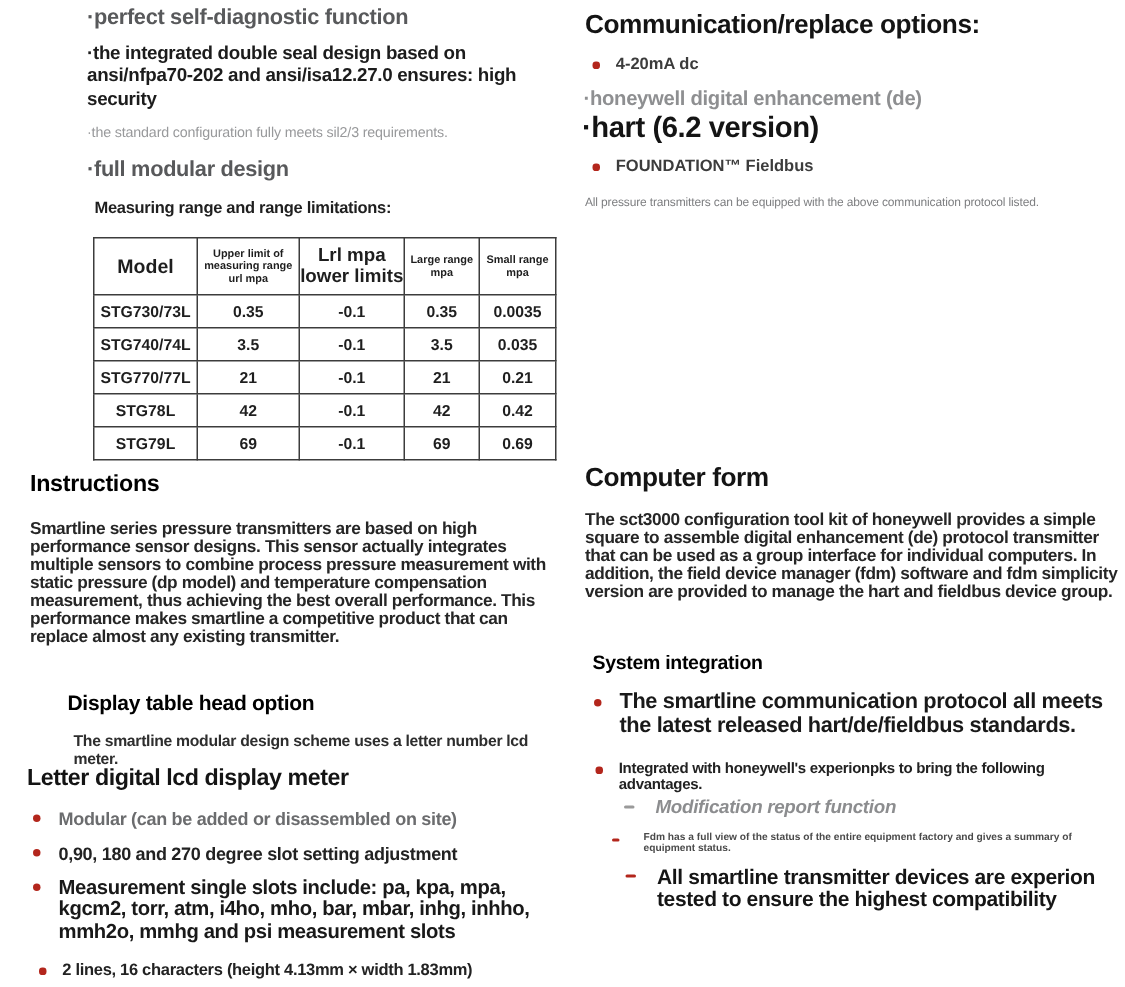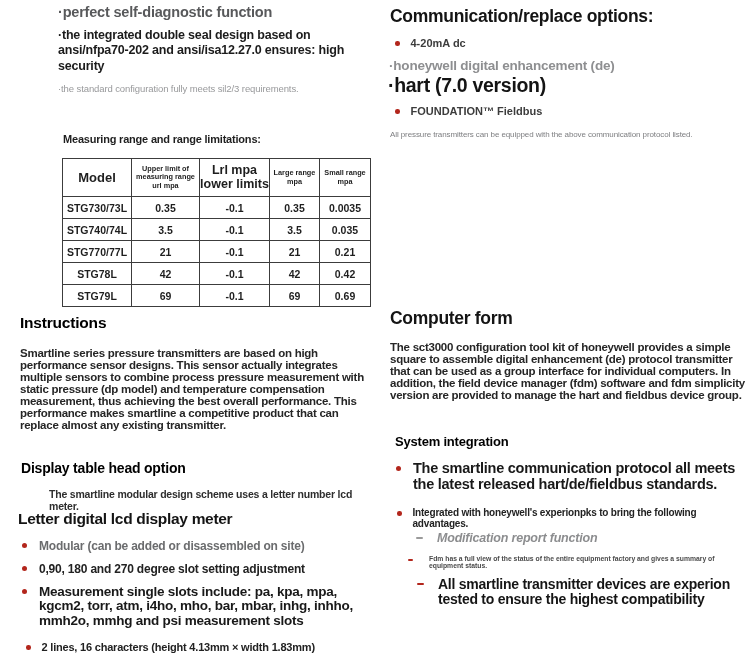--- a/index.html
+++ b/index.html
@@ -62,20 +62,21 @@
 </style>
 </head>
 <body>
 
 <div class="page">
 
   <div class="blk" style="top:3px;left:58px;width:308px;">
     <div class="feat-large">·perfect self-diagnostic function</div>
     <div class="feat-dark">·the integrated double seal design based on ansi/nfpa70-202 and ansi/isa12.27.0 ensures: high security</div>
     <div class="feat-tiny">·the standard configuration fully meets sil2/3 requirements.</div>
+    <div class="feat-large feat-gap">·full modular design</div>
   </div>
 
   <div class="blk tbl-caption" style="top:133px;left:63px;">Measuring range and range limitations:</div>
 
   <div class="blk" style="top:158px;left:62px;">
     <table class="range">
       <colgroup>
         <col style="width:69px">
           <col style="width:68px">
           <col style="width:70px">
@@ -126,21 +127,21 @@
         <td>0.69</td>
       </tr>
     </tbody>
       </table>
   </div>
 
   <div class="blk red-heading h-instructions" style="top:314px;left:20px;">Instructions</div>
 
   <div class="blk para" style="top:347px;left:20px;width:350px;">Smartline series pressure transmitters are based on high performance sensor designs. This sensor actually integrates multiple sensors to combine process pressure measurement with static pressure (dp model) and temperature compensation measurement, thus achieving the best overall performance. This performance makes smartline a competitive product that can replace almost any existing transmitter.</div>
 
-  <div class="blk red-heading h-display" style="top:460px;left:21px;">Display table head option</div>
+  <div class="blk red-heading h-display" style="top:460px;left:45px;">Display table head option</div>
 
   <div class="blk note-ind" style="top:488px;left:49px;width:320px;">The smartline modular design scheme uses a letter number lcd meter.</div>
 
   <div class="blk black-heading h-letter" style="top:510px;left:18px;">Letter digital lcd display meter</div>
 
   <div class="blk bullet-row" style="top:539px;left:22px;width:330px;">
     <span class="dot"></span>
     <span class="b-gray">Modular (can be added or disassembled on site)</span>
   </div>
   <div class="blk bullet-row" style="top:562px;left:22px;width:330px;">
@@ -158,21 +159,21 @@
 
   <div class="blk black-heading h-comm" style="top:6px;left:390px;">Communication/replace options:</div>
 
   <div class="blk bullet-row" style="top:37px;left:395px;width:300px;">
     <span class="dot dot-sm"></span>
     <span class="b-plain">4-20mA dc</span>
   </div>
 
   <div class="blk gray-line" style="top:58px;left:389px;">·honeywell digital enhancement (de)</div>
 
-  <div class="blk black-heading h-hart" style="top:74px;left:388px;">·hart (7.0 version)</div>
+  <div class="blk black-heading h-hart" style="top:74px;left:388px;">·hart (6.2 version)</div>
 
   <div class="blk tiny-note" style="top:130px;left:390px;width:356px;">All pressure transmitters can be equipped with the above communication protocol listed.</div>
 
   <div class="blk bullet-row" style="top:105px;left:395px;width:300px;">
     <span class="dot dot-sm"></span>
     <span class="b-plain">FOUNDATION™ Fieldbus</span>
   </div>
 
   <div class="blk black-heading h-computer" style="top:308px;left:390px;">Computer form</div>
 

